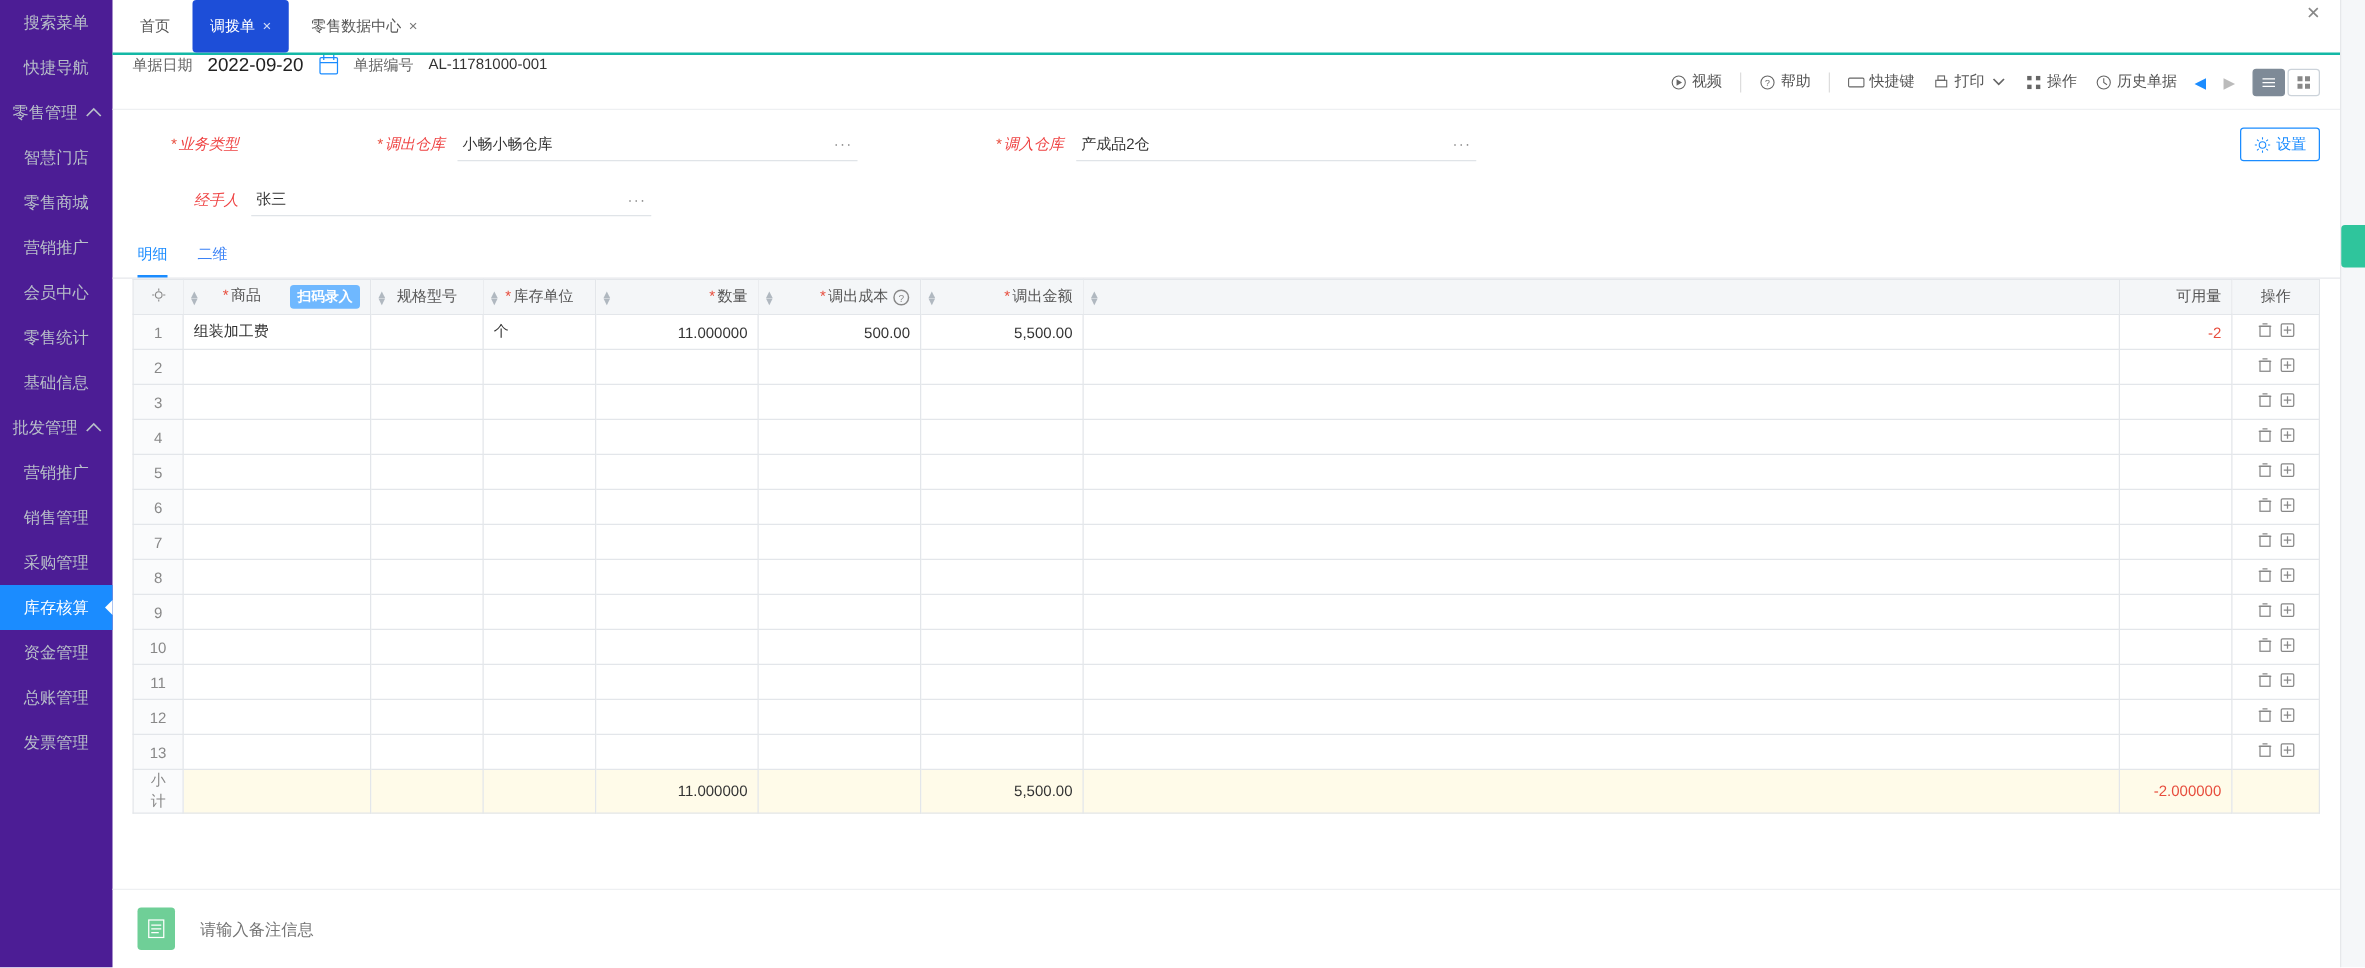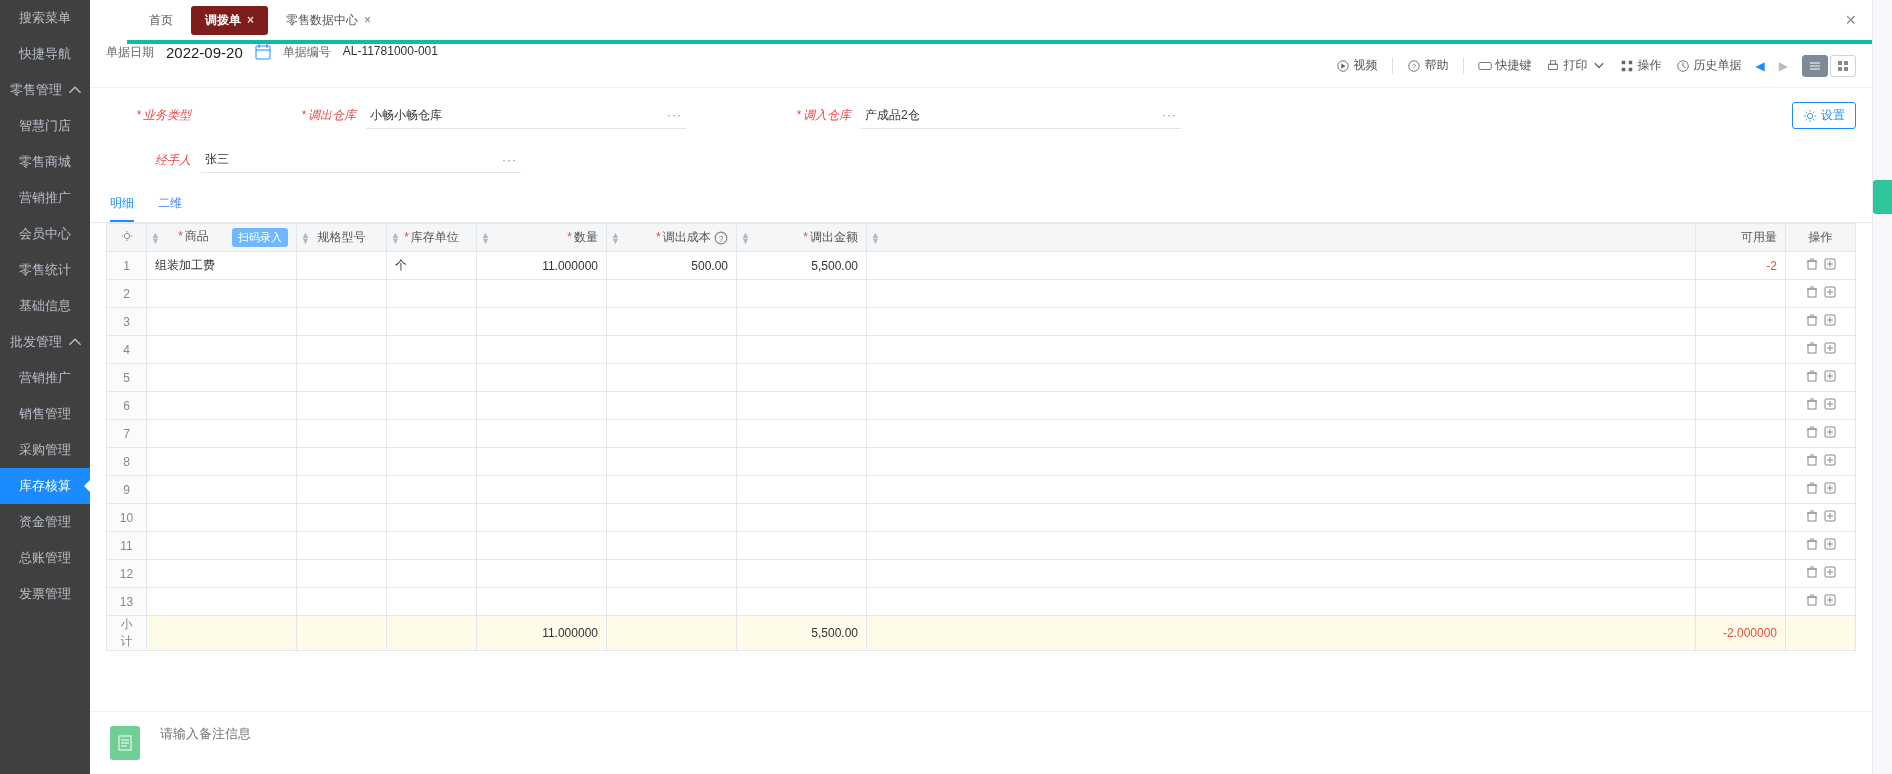--- a/index.html
+++ b/index.html
@@ -1,33 +1,33 @@
 <!DOCTYPE html>
 <html><head>
 <meta charset="utf-8">
 <style>
 * { margin: 0; padding: 0; box-sizing: border-box; font-family: "Microsoft YaHei", Arial, sans-serif; }
 body { display: flex; height: 774px; width: 1892px; background: #fff; font-size: 12px; color: #333; overflow: hidden; }
 
 
-.sidebar { width: 90px; background: #404040; color: #b8bfc9; display: flex; flex-direction: column; font-size: 13px; }
+.sidebar { width: 90px; background: #4c1d95; color: #b8bfc9; display: flex; flex-direction: column; font-size: 13px; }
 .sidebar-item { height: 36px; display: flex; align-items: center; justify-content: center; cursor: pointer; position: relative; }
 .sidebar-item.group { justify-content: flex-start; padding-left: 10px; }
 .sidebar-item.group svg { margin-left: auto; margin-right: 8px; }
 .sidebar-item.sub { padding-left: 0; justify-content: center; }
 .sidebar-item.active { background: #1b8cff; color: #fff; }
 .sidebar-item.active::after { content: ""; position: absolute; right: 0; top: 50%; transform: translateY(-50%); border: 6px solid transparent; border-right-color: #fff; }
 
 
 .main { flex: 1; display: flex; flex-direction: column; position: relative; }
 
 
-.tabbar { height: 44px; border-bottom: 4px solid #14b8a6; display: flex; align-items: center; padding: 0 8px; gap: 4px; margin-left: 37px; }
+.tabbar { height: 44px; border-bottom: 2px solid #14b8a6; display: flex; padding: 0 8px; gap: 4px; }
 .tab { padding: 6px 14px; border-radius: 3px; display: flex; align-items: center; gap: 6px; cursor: pointer; color: #555; }
-.tab.active { background: #7f1d1d; color: #fff; font-weight: bold; }
+.tab.active { background: #1d4ed8; color: #fff; }
 .tab .close { opacity: .8; }
 .tabbar-close { margin-left: auto; margin-right: 8px; cursor: pointer; color: #888; font-size: 18px; }
 
 
 .docheader { height: 44px; display: flex; padding: 0 16px; gap: 12px; border-bottom: 1px solid #eef0f2; }
 .docheader .label { color: #666; }
 .docheader .date { font-size: 15px; color: #222; }
 .docheader .cal-icon { color: #1b8cff; }
 .docheader .right { margin-left: auto; display: flex; align-items: center; gap: 14px; color: #555; }
 .docheader .right .act { display: flex; align-items: center; gap: 4px; cursor: pointer; }
@@ -57,26 +57,26 @@
 .grid th, .grid td { border: 1px solid #e3e6ea; height: 28px; padding: 0 8px; font-size: 12px; }
 .grid thead th { background: #f4f6f8; color: #555; font-weight: normal; position: relative; }
 .grid thead th .req::before { content: "*"; color: #e74c3c; margin-right: 2px; }
 .grid thead th .sort { position: absolute; left: 4px; top: 50%; transform: translateY(-50%); color: #b0b8c0; font-size: 9px; line-height: 6px; }
 .grid tbody td { color: #333; }
 .grid .num { text-align: right; }
 .grid .rownum { text-align: center; color: #888; background: #fafbfc; }
 .grid .neg { color: #e74c3c; }
 .grid .ops { text-align: center; }
 .grid .ops svg { margin: 0 2px; cursor: pointer; }
-.scan-badge { background: #6fb8ff; color: #fff; border-radius: 3px; padding: 2px 6px; font-size: 11px; float: right; }
+.scan-badge { background: #6fb8ff; color: #fff; border-radius: 3px; padding: 2px 6px; font-size: 11px; float: right; font-weight: bold; }
 .th-gear { text-align: center; }
 .subtotal-row td { background: #fffbe9; font-weight: 500; }
 
 
-.remark { padding: 14px 20px; display: flex; align-items: flex-start; gap: 20px; border-top: 1px solid #eef0f2; }
+.remark { padding: 14px 20px; display: flex; align-items: center; gap: 20px; border-top: 1px solid #eef0f2; }
 .remark-icon { width: 30px; height: 34px; background: #6fcf97; border-radius: 3px; display: flex; align-items: center; justify-content: center; }
 .remark input { border: none; outline: none; flex: 1; font-size: 13px; color: #888; }
 
 
 .right-strip { width: 20px; background: #f5f7f9; border-left: 1px solid #e6e8eb; display: flex; flex-direction: column; align-items: center; padding-top: 180px; gap: 40px; }
 .right-strip .tab-handle { width: 20px; height: 34px; background: #2fc59c; border-radius: 3px 0 0 3px; }
 
 svg { width: 14px; height: 14px; }
 .icon-lg { width: 16px; height: 16px; }
 </style>

